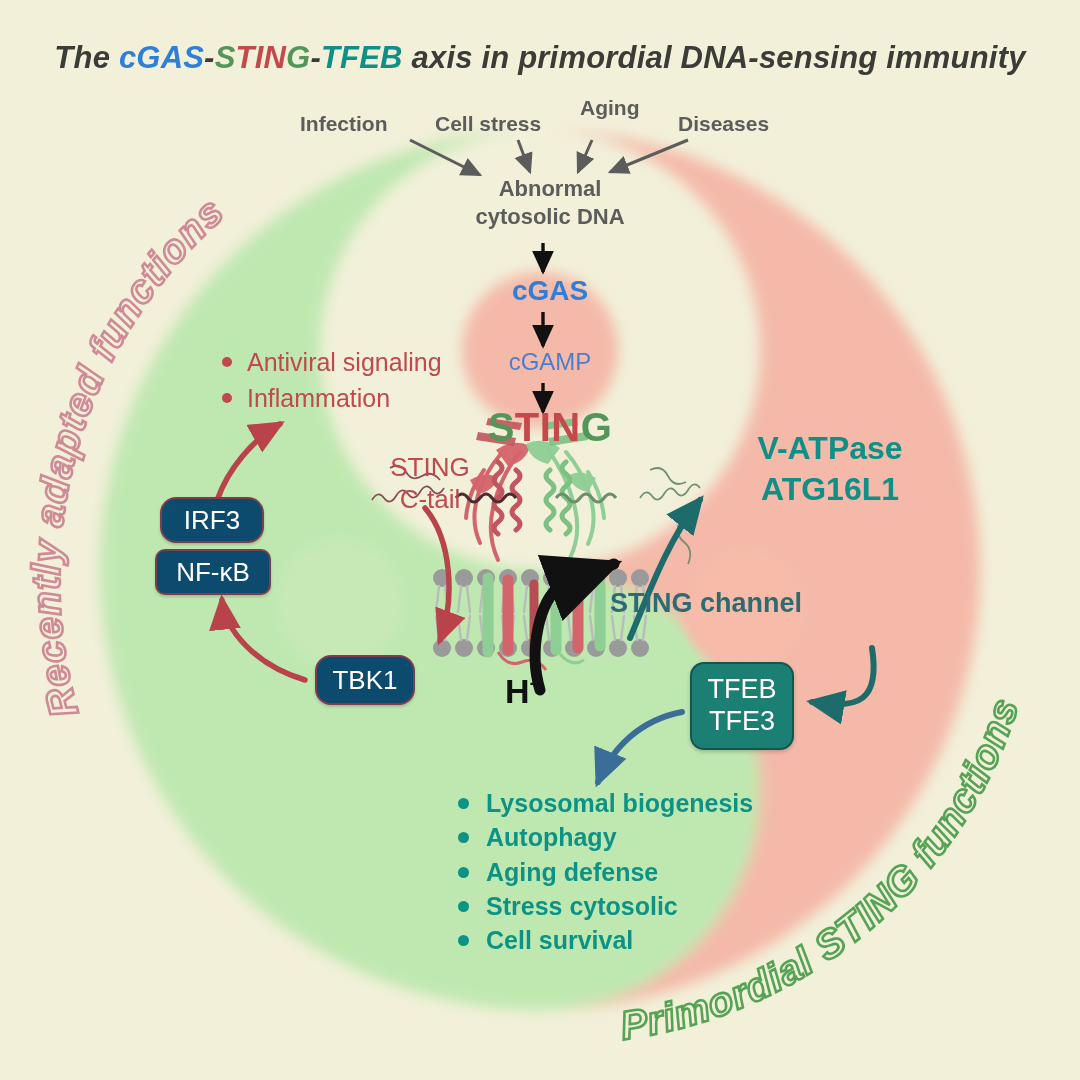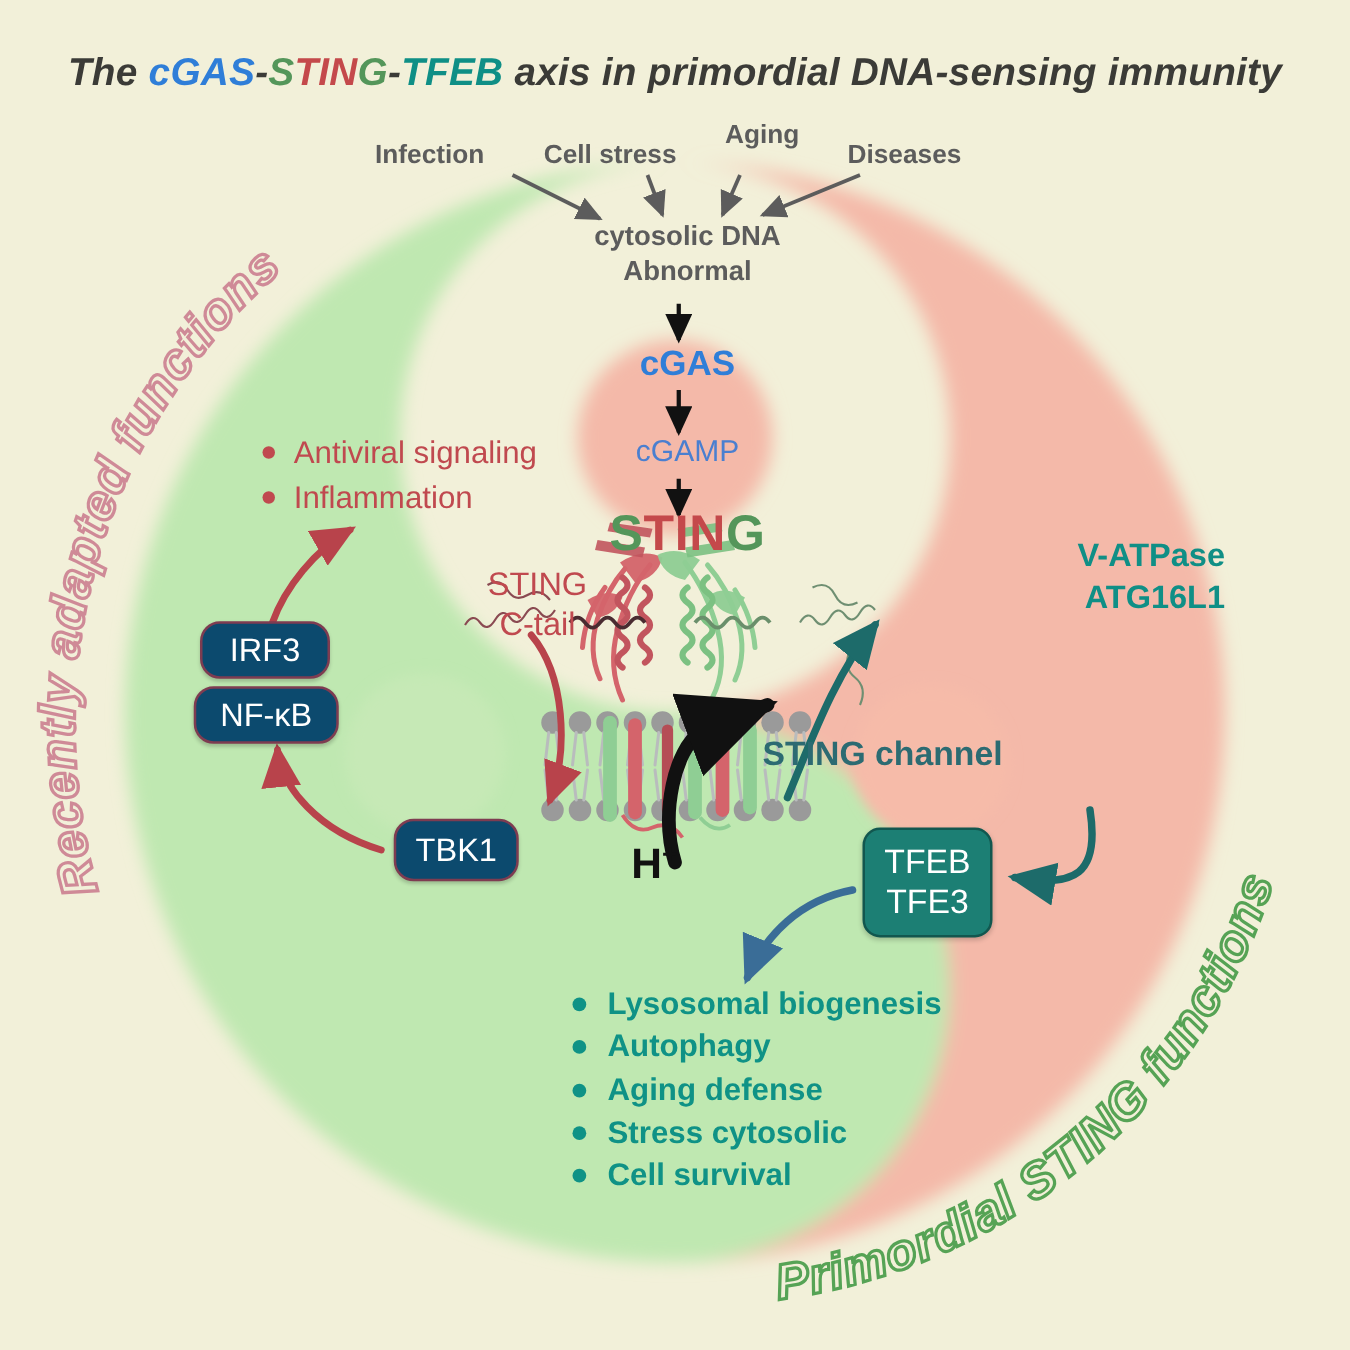--- a/index.html
+++ b/index.html
@@ -33,45 +33,45 @@
   
   #abnormal{
     left:400px;top:175px;width:300px;
     font-size:22px;font-weight:bold;color:#5c5c5c;line-height:1.25;
   }
   #cgas{left:400px;top:275px;width:300px;font-size:28px;font-weight:bold;color:#2f7ed8;}
   #cgamp{left:400px;top:348px;width:300px;font-size:24px;color:#4a7fd0;}
   #stinglabel{left:400px;top:405px;width:300px;font-size:40px;font-weight:bold;letter-spacing:.5px;}
 
   
-  #redlist{left:205px;top:345px;width:320px;color:#c0494f;font-size:25px;line-height:1.42;}
+  #redlist{left:217px;top:345px;width:320px;color:#c0494f;font-size:25px;line-height:1.42;}
   #redlist .li{position:relative;padding-left:30px;white-space:nowrap;}
   #redlist .li:before{
     content:"";position:absolute;left:5px;top:12px;
     width:10px;height:10px;border-radius:50%;background:#c0494f;
   }
 
   
-  #tealtop{left:680px;top:428px;width:300px;color:#0f8f86;font-size:26px;font-weight:bold;line-height:1.28;text-align:right;}
+  #tealtop{left:680px;top:428px;width:300px;color:#0f8f86;font-size:32px;font-weight:bold;line-height:1.28;text-align:center;}
   #teallist{left:450px;top:786px;width:420px;color:#0f9286;font-size:25px;font-weight:bold;line-height:1.37;}
   #teallist .li{position:relative;padding-left:36px;white-space:nowrap;}
   #teallist .li:before{
     content:"";position:absolute;left:8px;top:12px;
     width:11px;height:11px;border-radius:50%;background:#0f9286;
   }
 
   
   .pill{
     background:#0c4a6e;border:2px solid #7e3c51;border-radius:16px;
     color:#ffffff;font-size:26px;text-align:center;
     display:flex;align-items:center;justify-content:center;
     box-shadow:0 2px 3px rgba(0,0,0,.18);
   }
   #irf3{left:160px;top:497px;width:100px;height:42px;}
-  #nfkb{left:155px;top:549px;width:112px;height:42px;}
+  #nfkb{left:155px;top:549px;width:112px;height:42px;border-radius:10px;}
   #tbk1{left:315px;top:655px;width:96px;height:46px;}
 
   #tfebbox{
     left:690px;top:662px;width:100px;height:84px;
     background:#1c7f74;border:2px solid #12574f;border-radius:14px;
     color:#ffffff;font-size:27px;line-height:1.18;text-align:center;
     display:flex;flex-direction:column;align-items:center;justify-content:center;
     box-shadow:0 2px 4px rgba(0,0,0,.2);
   }
 
@@ -309,22 +309,22 @@
   </svg>
 
   <div class="abs ctr" id="title"><span style="color: rgb(59, 59, 55);">The </span><span style="color: rgb(47, 126, 216);">cGAS</span><span style="color: rgb(59, 59, 55);">-</span><span style="color: rgb(84, 150, 90);">S</span><span style="color: rgb(196, 73, 75);">TIN</span><span style="color: rgb(84, 150, 90);">G</span><span style="color: rgb(59, 59, 55);">-</span><span style="color: rgb(15, 143, 134);">TFEB</span><span style="color: rgb(59, 59, 55);"> axis in primordial DNA-sensing immunity</span></div>
 
   <div class="abs stim" id="stim0" style="left: 300px; top: 112px;">Infection</div>
   <div class="abs stim" id="stim1" style="left: 435px; top: 112px;">Cell stress</div>
   <div class="abs stim" id="stim2" style="left: 580px; top: 96px;">Aging</div>
   <div class="abs stim" id="stim3" style="left: 678px; top: 112px;">Diseases</div>
 
   <div class="abs ctr" id="abnormal">
+    <div>Abnormal</div>
     <div>cytosolic DNA</div>
-    <div>Abnormal</div>
   </div>
   <div class="abs ctr" id="cgas">cGAS</div>
   <div class="abs ctr" id="cgamp">cGAMP</div>
   <div class="abs ctr" id="stinglabel"><span class="grn">S</span><span class="red">TIN</span><span class="grn">G</span></div>
 
   <div class="abs" id="redlist">
     <div class="li">Antiviral signaling</div>
     <div class="li">Inflammation</div>
   </div>
 

